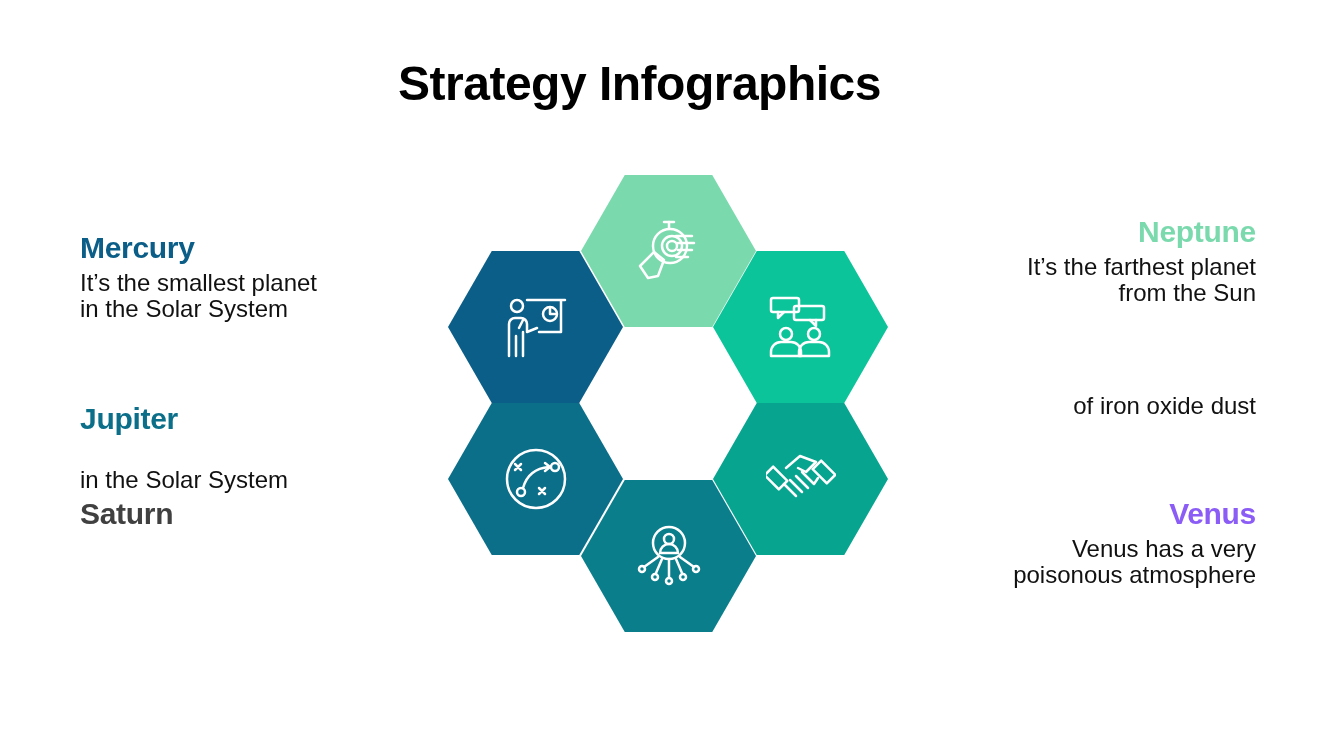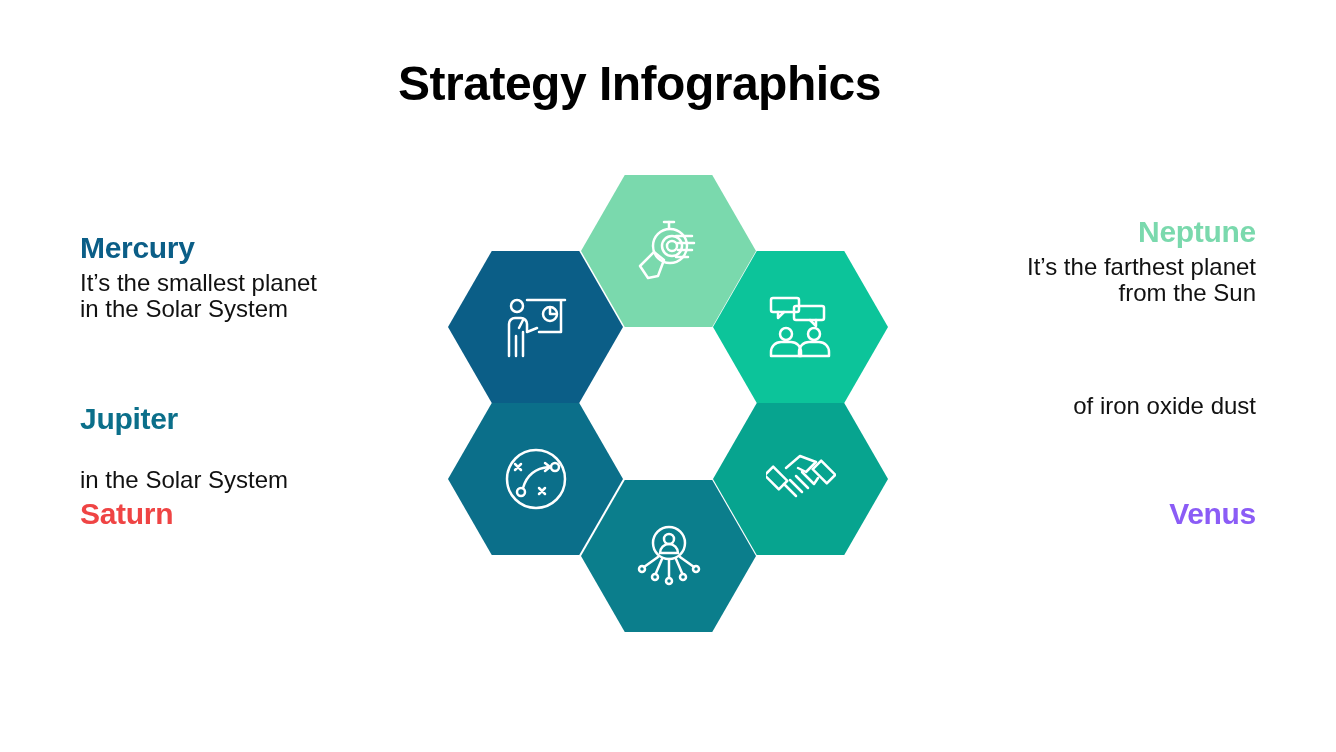--- a/index.html
+++ b/index.html
@@ -20,32 +20,33 @@
 
 <div class="item left" style="top:230px;">
   <h3 style="color:#0b5e87">Mercury</h3>
   <p><span>It’s the smallest planet</span><br><span>in the Solar System</span></p>
 </div>
 <div class="item left" style="top:357px;margin-top:44px;">
   <h3 style="color:#0b6f8a">Jupiter</h3>
   <p><br><span>in the Solar System</span></p>
 </div>
 <div class="item left" style="top:496px;">
-  <h3 style="color:#ef4444">Saturn</h3>
+  <h3 style="color:#404040">Saturn</h3>
 </div>
 
 <div class="item right" style="top:214px;">
   <h3 style="color:#7ad9ad">Neptune</h3>
   <p><span>It’s the farthest planet</span><br><span>from the Sun</span></p>
 </div>
 <div class="item right" style="top:363px;">
   <p><br><span>of iron oxide dust</span></p>
 </div>
 <div class="item right" style="top:496px;">
   <h3 style="color:#8b5cf6">Venus</h3>
+  <p><span>Venus has a very</span><br><span>poisonous atmosphere</span></p>
 </div>
 
 <div class="hex" style="left:581px;top:175px;background:#7ad9ad;">
   <svg viewBox="0 0 70 70" fill="none" stroke="#fff" stroke-width="2.5" stroke-linecap="round" stroke-linejoin="round">
     <line x1="30" y1="6" x2="40" y2="6"></line>
       <line x1="35" y1="6" x2="35" y2="12"></line>
     <circle cx="36" cy="30" r="17"></circle>
       <circle cx="38" cy="30" r="10"></circle>
       <circle cx="38" cy="30" r="5"></circle>
     <path d="M42 20 h16 M44 27 h16 M44 34 h14 M42 41 h12"></path>

